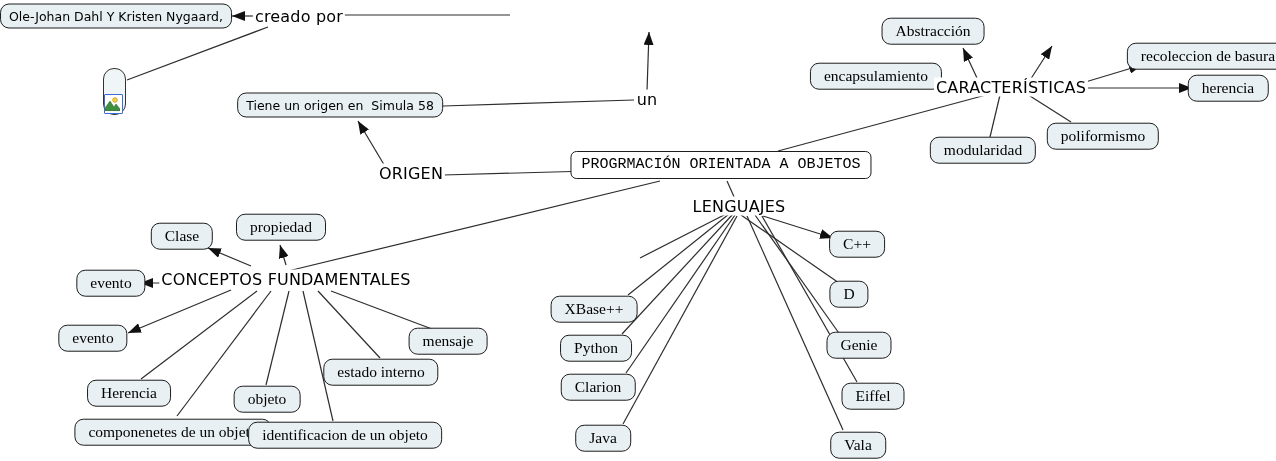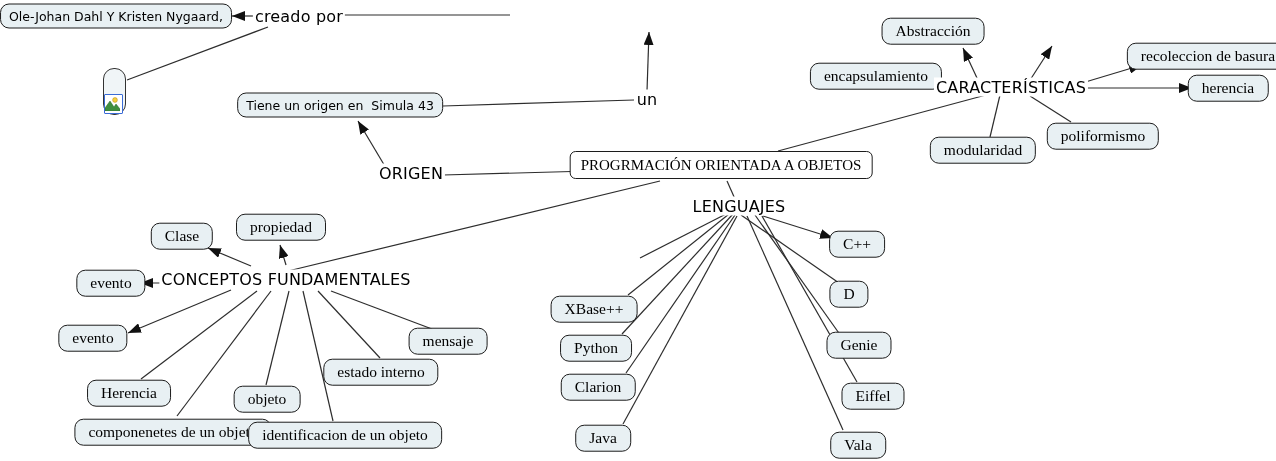--- a/index.html
+++ b/index.html
@@ -8,21 +8,21 @@
   }
   html,body{margin:0;padding:0;background:#fff;}
   #canvas{position:relative;width:1276px;height:461px;background:#fff;overflow:hidden;
           font-family:"DejaVu Sans","Liberation Sans",sans-serif;color:var(--text);}
   #wires{position:absolute;left:0;top:0;width:1276px;height:461px;z-index:1;}
   .concept{position:absolute;transform:translate(-50%,-50%);z-index:2;
            background:var(--box-fill);border:1.3px solid var(--box-border);
            border-radius:9px;padding:3px 13px;white-space:pre;line-height:1.2;}
   .serif{font-family:"Liberation Serif","DejaVu Serif",serif;font-size:15.5px;}
   .sans{font-family:"DejaVu Sans","Liberation Sans",sans-serif;font-size:12.5px;padding:4px 8px;}
-  .rootnode{background:var(--root-fill);font-size:15px;padding:4px 10px;border-radius:6px;}
+  .rootnode{background:var(--root-fill);font-size:15px;padding:4px 10px;border-radius:6px;font-family:Liberation Mono, monospace;}
   .phrase{position:absolute;transform:translate(-50%,-50%);z-index:2;background:#fff;
           padding:0 2px;font-size:16px;letter-spacing:.2px;white-space:pre;}
   .capsule{position:absolute;left:103px;top:68px;width:21px;height:45px;z-index:2;
            background:#f0f5f7;border:1px solid #333;border-radius:11px;}
   .thumb{position:absolute;left:0px;top:25px;width:17px;height:18px;
          background:#fff;border:1px solid var(--thumb-frame);border-radius:1px;}
 </style>
 </head>
 <body>
 
@@ -81,21 +81,21 @@
     <div class="thumb">
       <svg width="15" height="16" viewBox="0 0 15 16" xmlns="http://www.w3.org/2000/svg">
         <rect x="0" y="0" width="15" height="16" fill="#ffffff"></rect>
         <circle cx="10" cy="5" r="2.4" fill="#f4d03f" stroke="#b8860b" stroke-width="0.5"></circle>
         <path d="M0,13 L5,6 L9,12 L11,9 L15,14 L15,16 L0,16 z" fill="#3f8f3f" stroke="#2c642c" stroke-width="0.5"></path>
       </svg>
     </div>
   </div>
 
   <div class="concept sans" style="left:116px;top:16px">Ole-Johan Dahl Y Kristen Nygaard,</div>
-  <div class="concept sans" style="left:340px;top:105px">Tiene un origen en  Simula 43</div>
+  <div class="concept sans" style="left:340px;top:105px">Tiene un origen en  Simula 58</div>
 
   <div class="concept serif rootnode" style="left:721px;top:165px">PROGRMACIÓN ORIENTADA A OBJETOS</div>
 
   <div class="concept serif" style="left:933px;top:31px">Abstracción</div>
   <div class="concept serif" style="left:876px;top:76px">encapsulamiento</div>
   <div class="concept serif" style="left:1208px;top:56px">recoleccion de basura</div>
   <div class="concept serif" style="left:1228px;top:88px">herencia</div>
   <div class="concept serif" style="left:983px;top:150px">modularidad</div>
   <div class="concept serif" style="left:1103px;top:136px">poliformismo</div>
 

